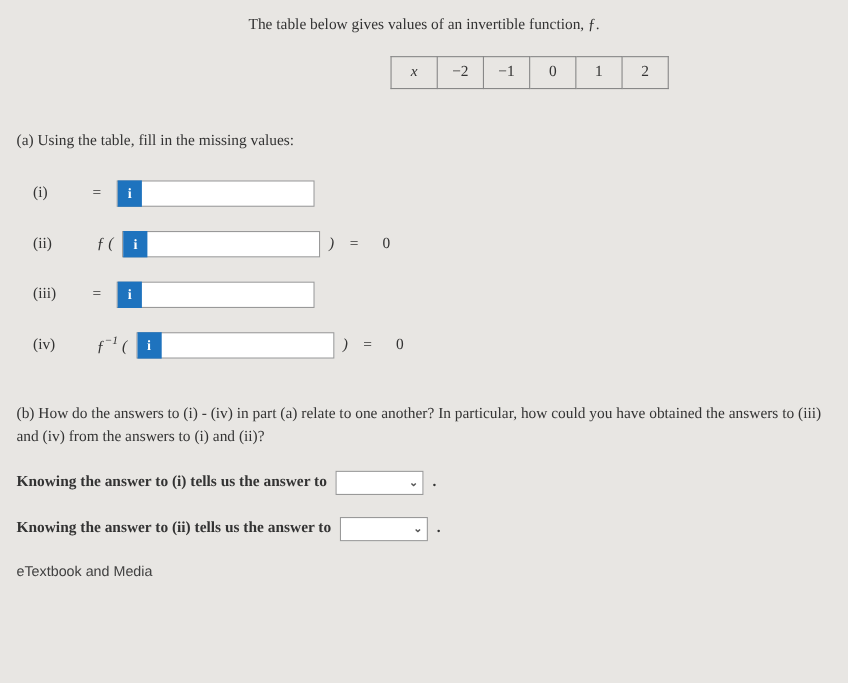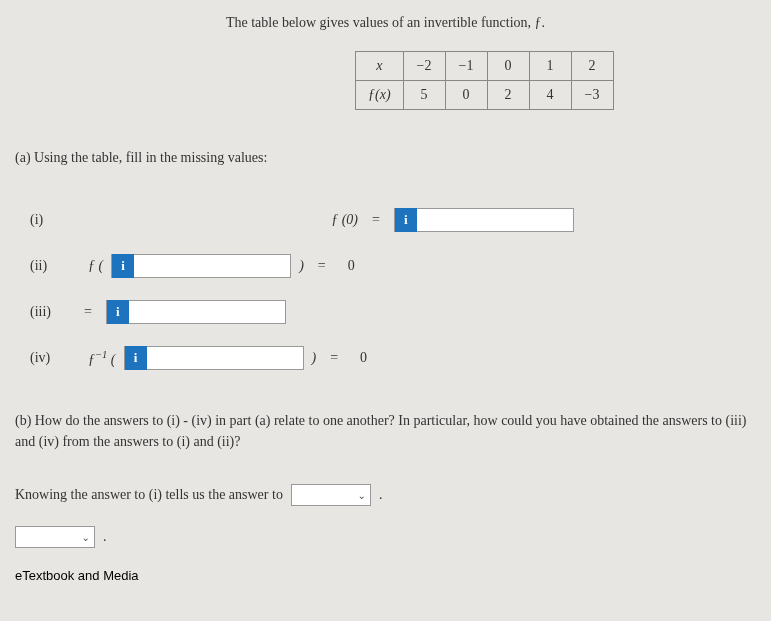--- a/index.html
+++ b/index.html
@@ -21,21 +21,21 @@
       border: 1px solid #888;
       padding: 6px 12px;
       text-align: center;
       min-width: 42px;
       background: #e8e6e3;
     }
     .data-table .row-header {
       font-style: italic;
       font-family: 'Times New Roman', serif;
     }
-    .part-a { margin-bottom: 42px; }
+    .part-a { margin-bottom: 27px; }
     .items { display: flex; flex-direction: column; gap: 22px; margin-bottom: 40px; }
     .item-row {
       display: flex;
       align-items: center;
       gap: 8px;
     }
     .item-label { width: 40px; margin-left: 15px; }
     .func-prefix { margin-left: 10px; font-style: italic; font-family: 'Times New Roman', serif; }
     .func-text { font-style: italic; font-family: 'Times New Roman', serif; }
     .eq-col { width: 280px; text-align: right; font-style: italic; font-family: 'Times New Roman', serif; }
@@ -55,43 +55,44 @@
       font-style: normal;
       width: 22px;
       height: 24px;
       display: inline-flex;
       align-items: center;
       justify-content: center;
       font-family: Georgia, serif;
       font-size: 13px;
     }
     .static-zero { margin-left: 8px; }
-    .part-b { margin-bottom: 32px; line-height: 1.5; }
+    .part-b { margin-bottom: 20px; line-height: 1.5; }
     .relate-row {
       display: flex;
       align-items: center;
       margin-bottom: 20px;
       gap: 8px;
+      font-weight: bold;
     }
     .dropdown {
       background: #fff;
       border: 1px solid #999;
       height: 22px;
       width: 80px;
       display: inline-flex;
       align-items: center;
       justify-content: flex-end;
       padding-right: 4px;
     }
     .chevron {
       font-size: 10px;
       color: #555;
     }
     .link {
-      color: #000000;
+      color: #404040;
       margin-top: 10px;
       font-family: Arial, sans-serif;
       font-size: 13px;
     }
     .finv { font-style: italic; font-family: 'Times New Roman', serif; }
     .sup { font-size: 0.75em; vertical-align: super; }
   </style>
 </head>
 <body>
 
@@ -100,38 +101,29 @@
 <table class="data-table">
   <tbody>
       <tr>
     <td class="row-header">x</td>
     <td>−2</td>
     <td>−1</td>
     <td>0</td>
     <td>1</td>
     <td>2</td>
   </tr>
-  <tr>
-    <td class="row-header">ƒ(x)</td>
-    <td>5</td>
-    <td>0</td>
-    <td>2</td>
-    <td>4</td>
-    <td>−3</td>
-  </tr>
 </tbody>
   </table>
 
 <div class="part-a">(a) Using the table, fill in the missing values:</div>
 
 <div class="items">
 
   <div class="item-row">
     <span class="item-label">(i)</span>
-    <span class="eq-col">ƒ (0)</span>
     <span class="equals">=</span>
     <span class="num-input">
       <span class="info-badge">i</span>
     </span>
   </div>
 
   <div class="item-row">
     <span class="item-label">(ii)</span>
     <span class="func-prefix">ƒ (</span>
     <span class="num-input">
@@ -169,19 +161,20 @@
 
 <div class="relate-row">
   <span>Knowing the answer to (i) tells us the answer to</span>
   <span class="dropdown">
     <span class="chevron">⌄</span>
   </span>
   <span>.</span>
 </div>
 
 <div class="relate-row">
+  <span>Knowing the answer to (ii) tells us the answer to</span>
   <span class="dropdown">
     <span class="chevron">⌄</span>
   </span>
   <span>.</span>
 </div>
 
 <div class="link">eTextbook and Media</div>
 
 </body></html>

